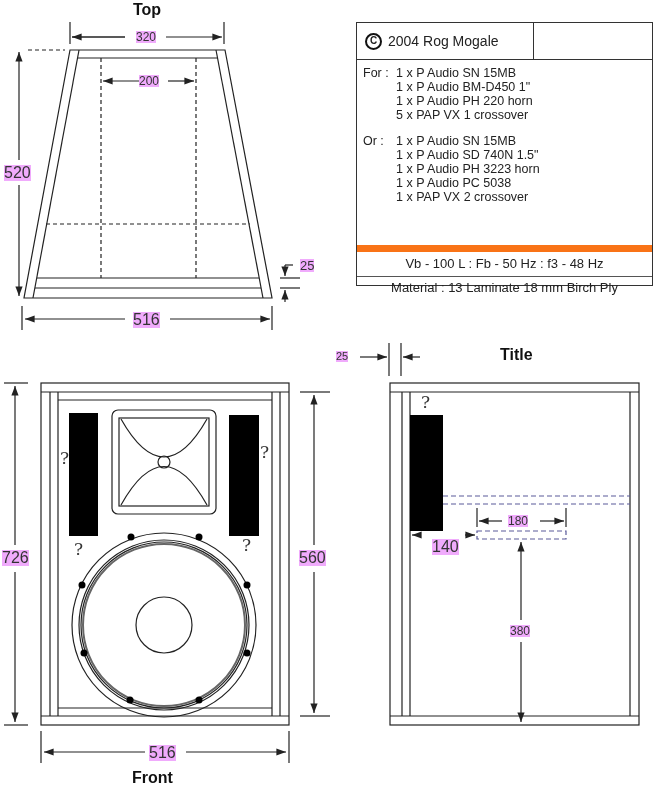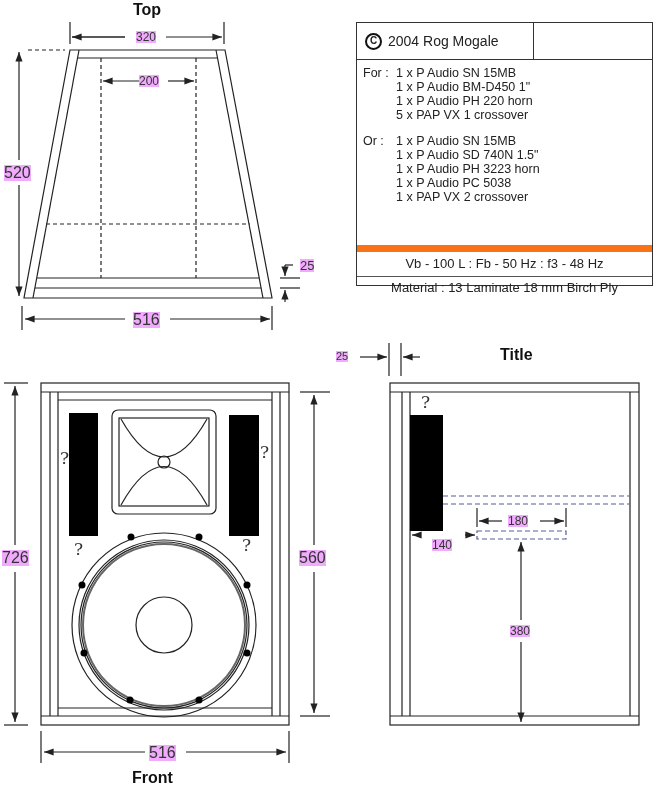--- a/index.html
+++ b/index.html
@@ -156,21 +156,21 @@
 <div class="lbl lbl-big" style="left:2px;top:550px">726</div>
 <div class="lbl lbl-big" style="left:299px;top:550px">560</div>
 <div class="lbl lbl-big" style="left:149px;top:745px">516</div>
 <div class="q" style="left:60px;top:450px">?</div>
 <div class="q" style="left:260px;top:444px">?</div>
 <div class="q" style="left:74px;top:541px">?</div>
 <div class="q" style="left:242px;top:537px">?</div>
 
 <div class="lbl" style="left:336px;top:351px;font-size:11px">25</div>
 <div class="lbl" style="left:508px;top:515px;font-size:12px">180</div>
-<div class="lbl" style="left:432px;top:539px;font-size:12px">140</div>
+<div class="lbl" style="left:432px;top:539px;font-size:16px">140</div>
 <div class="lbl" style="left:510px;top:625px;font-size:12px">380</div>
 <div class="q" style="left:421px;top:394px">?</div>
 
 <div class="spec">
   <div class="row1">
     <div class="copy">
       <span class="c">C</span>
       <span>2004 Rog Mogale</span>
     </div>
   </div>

